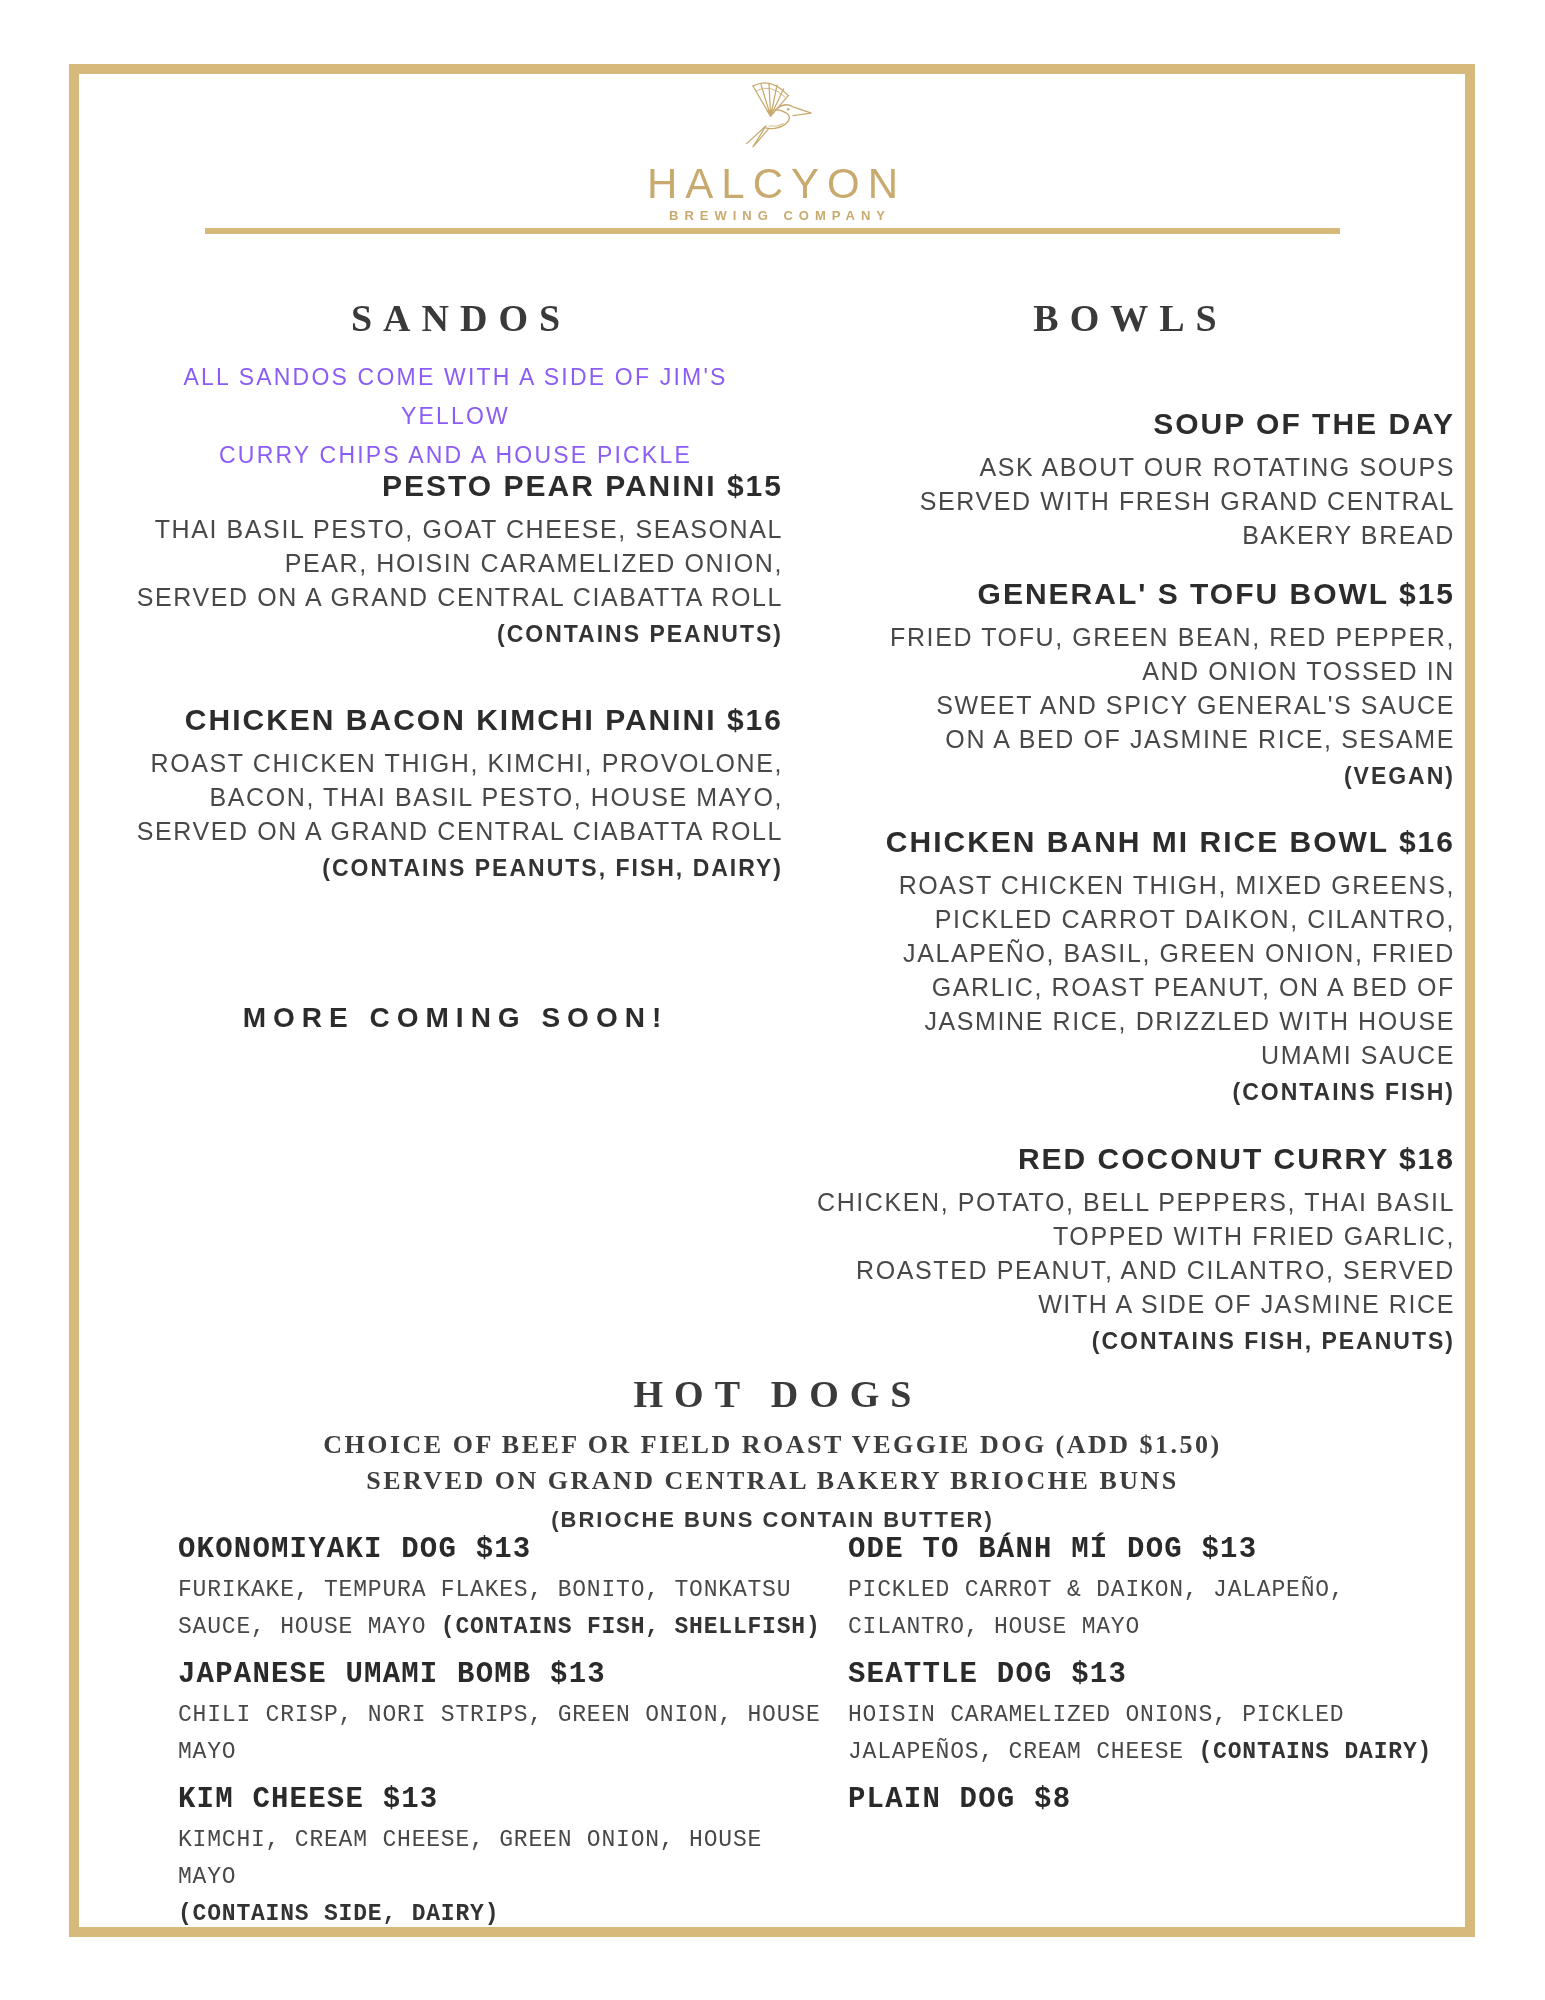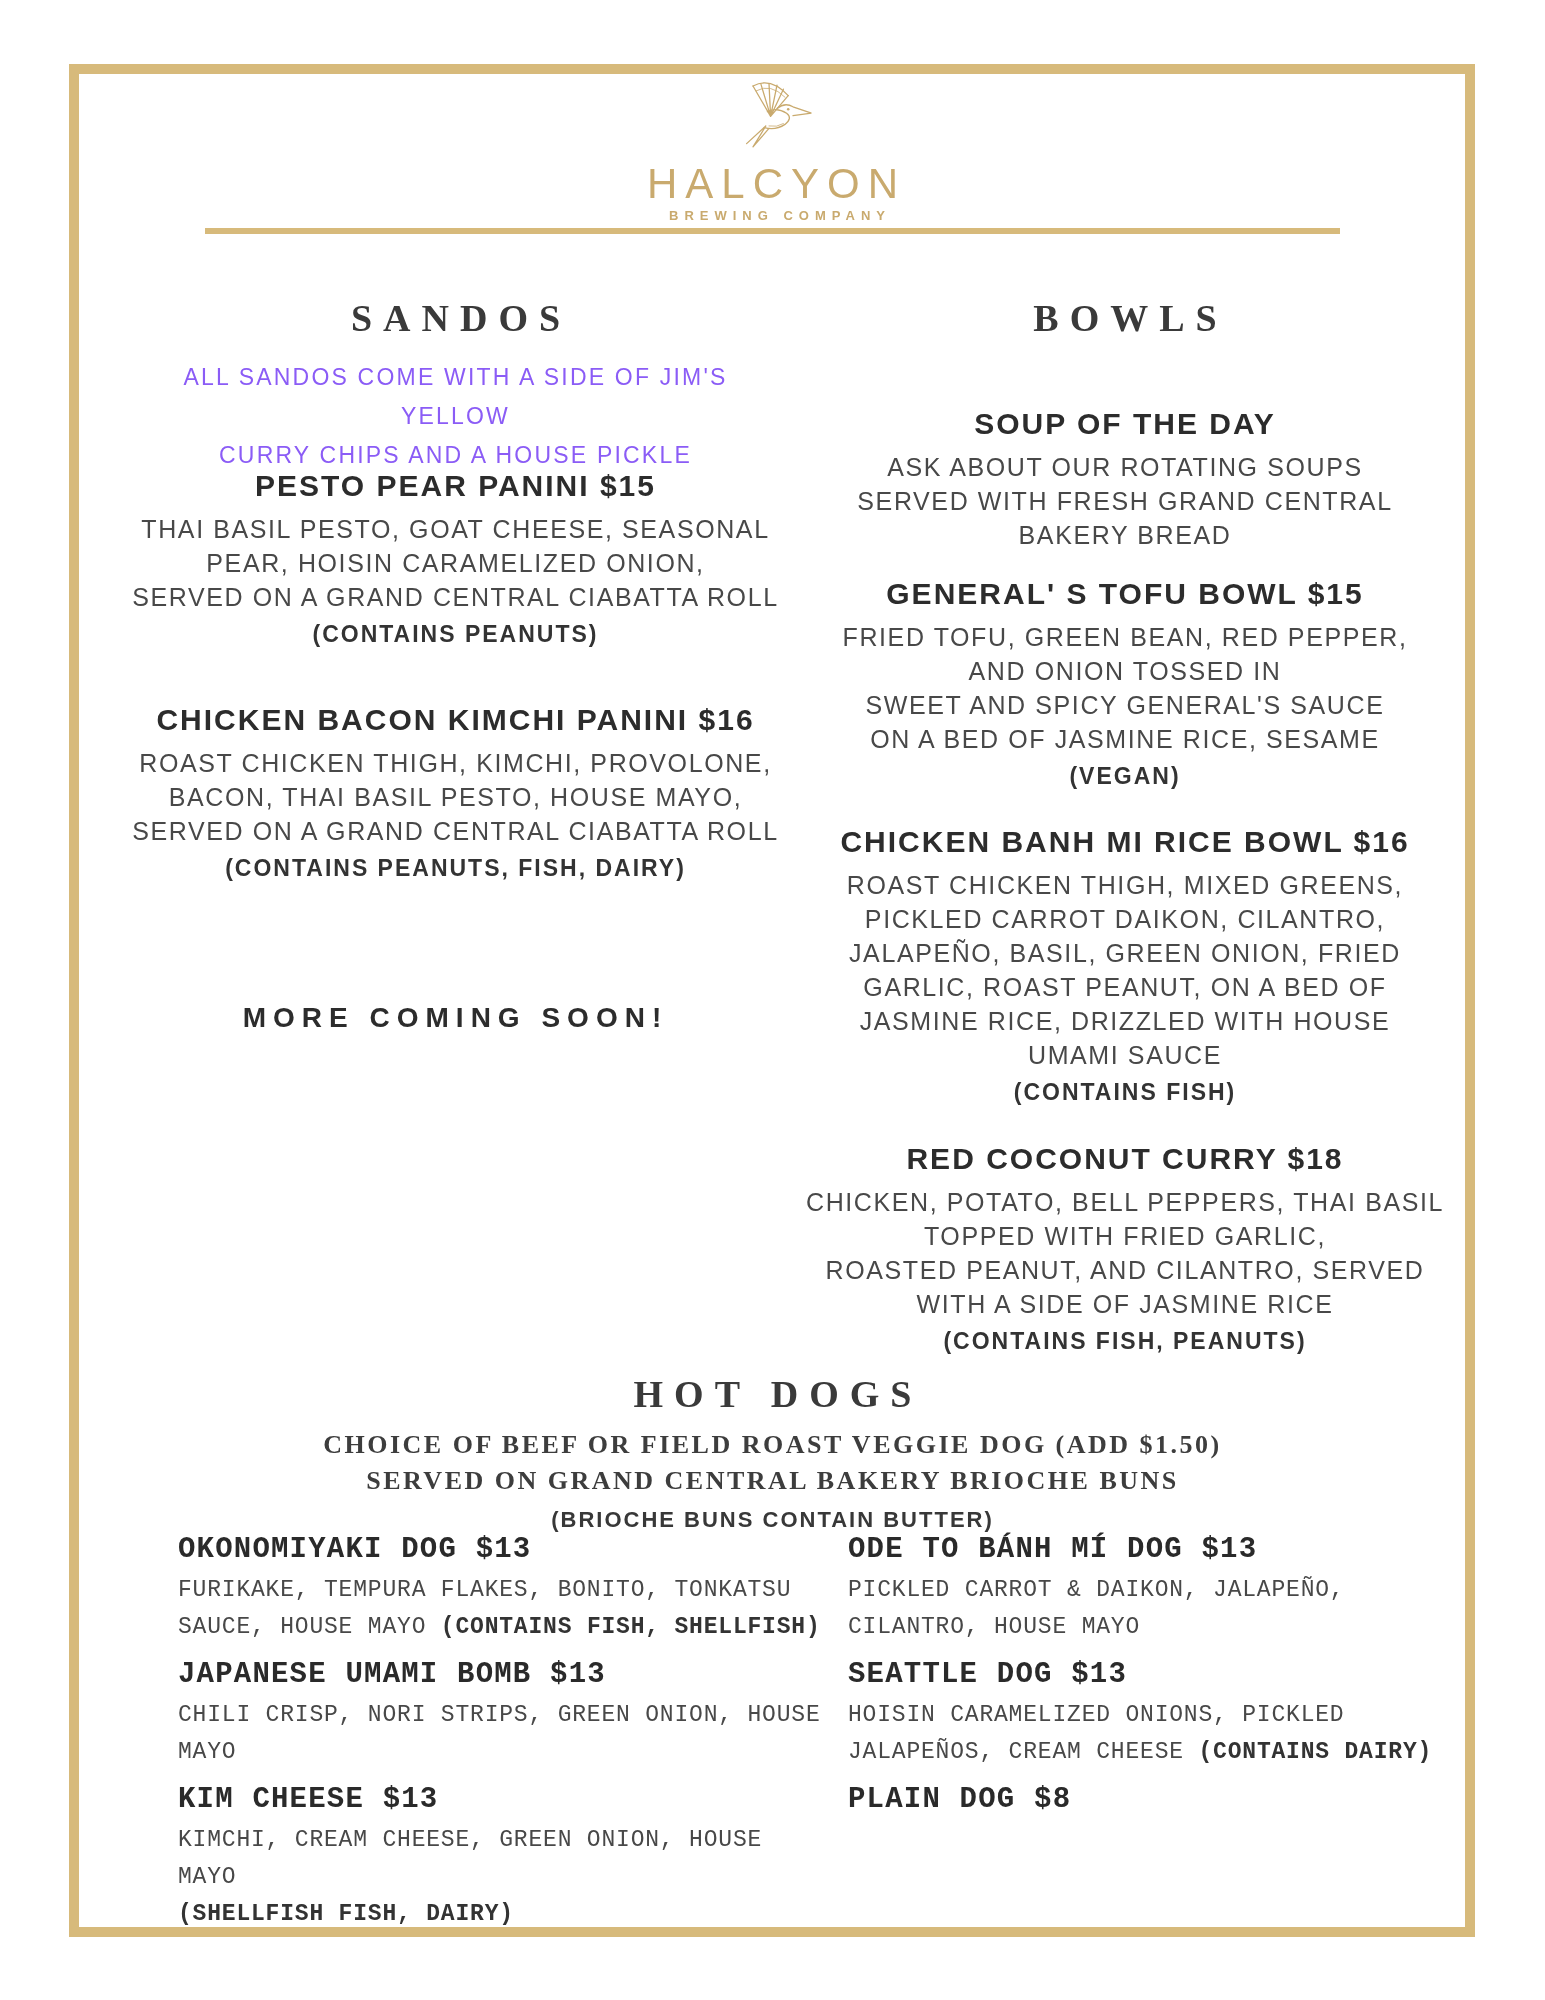--- a/index.html
+++ b/index.html
@@ -24,21 +24,21 @@
   .col { position:absolute; top:296px; text-align:center; color:var(--text); }
   .col-left  { left:128px; width:655px; }
   .col-right { left:795px; width:660px; }
 
   .section-title { font-family:"Liberation Serif", serif; font-weight:bold; font-size:38px;
                    letter-spacing:11px; padding-left:11px; color:var(--heading); }
 
   .note { position:absolute; left:0; right:0; top:62px; font-size:23px; letter-spacing:2.2px;
           line-height:39px; white-space:pre-line; color:#8b5cf6; }
 
-  .menu-item { position:absolute; left:0; right:0; }
+  .menu-item { position:absolute; left:0; right:0;text-align:right; }
   .item-name { font-size:30px; font-weight:bold; letter-spacing:2px; color:var(--title); line-height:36px; }
   .item-desc { margin-top:8px; font-size:25px; letter-spacing:1.6px; line-height:34px;
                white-space:pre-line; color:#484848; }
   .item-allergen { margin-top:4px; font-size:23px; font-weight:bold; letter-spacing:2px;
                    color:#333333; line-height:32px; }
   .more { position:absolute; left:0; right:0; top:706px; font-size:28px; font-weight:bold;
           letter-spacing:7px; color:var(--title); }
 
   
   .hotdogs-header { position:absolute; left:0; top:1372px; width:100%; text-align:center; color:var(--heading); }
@@ -161,21 +161,21 @@
       <div class="hd-body"><span class="hd-desc">FURIKAKE, TEMPURA FLAKES, BONITO, TONKATSU
 SAUCE, HOUSE MAYO</span> <span class="hd-allergen">(CONTAINS FISH, SHELLFISH)</span></div>
     </div>
     <div class="hd-item">
       <div class="hd-name">JAPANESE UMAMI BOMB $13</div>
       <div class="hd-body"><span class="hd-desc">CHILI CRISP, NORI STRIPS, GREEN ONION, HOUSE MAYO</span> <span class="hd-allergen"></span></div>
     </div>
     <div class="hd-item">
       <div class="hd-name">KIM CHEESE $13</div>
       <div class="hd-body"><span class="hd-desc">KIMCHI, CREAM CHEESE, GREEN ONION, HOUSE MAYO
-</span> <span class="hd-allergen">(SHELLFISH FISH, DAIRY)</span></div>
+</span> <span class="hd-allergen">(CONTAINS SIDE, DAIRY)</span></div>
     </div>
   </div>
 
   <div class="hd-col hd-col-right">
     <div class="hd-item">
       <div class="hd-name">ODE TO BÁNH MÍ DOG $13</div>
       <div class="hd-body"><span class="hd-desc">PICKLED CARROT &amp; DAIKON, JALAPEÑO,
 CILANTRO, HOUSE MAYO</span> <span class="hd-allergen"></span></div>
     </div>
     <div class="hd-item">

